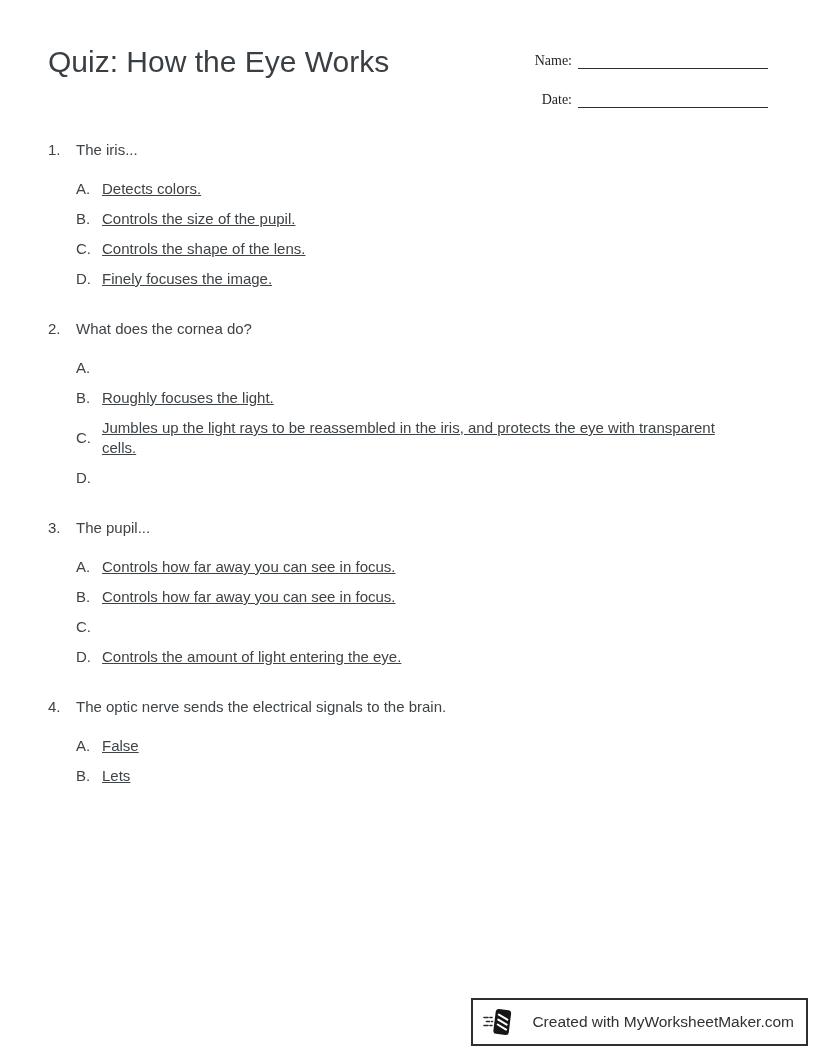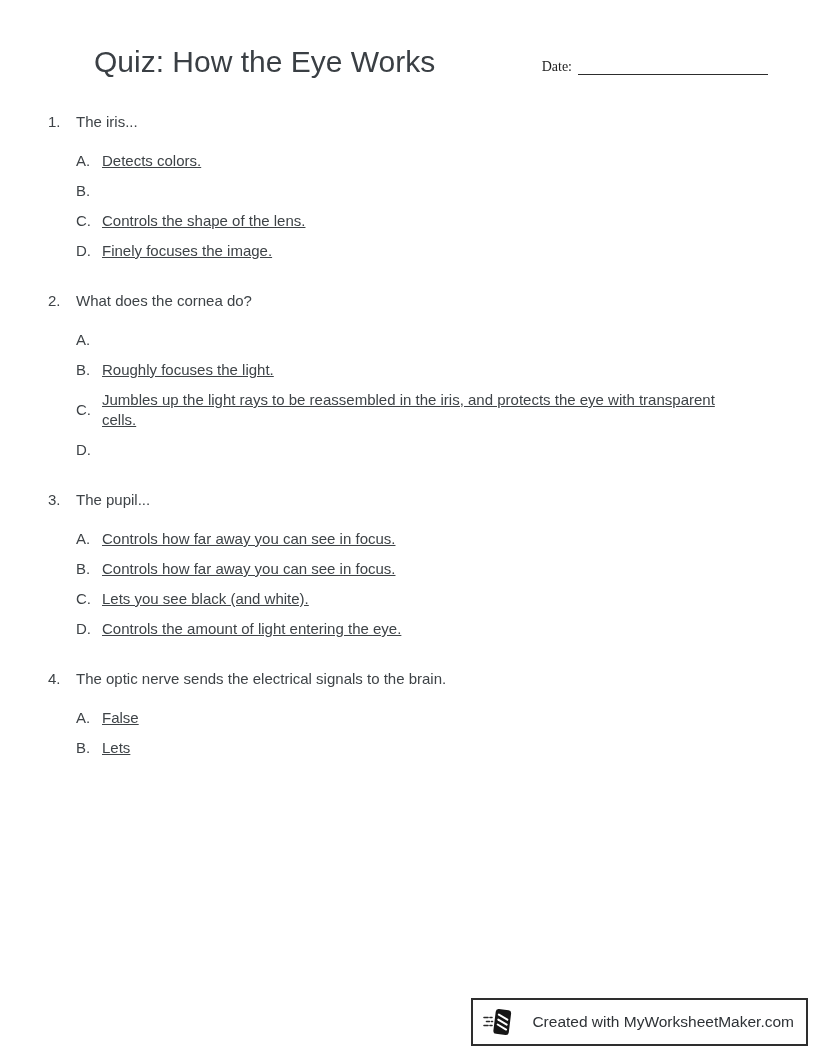--- a/index.html
+++ b/index.html
@@ -10,21 +10,21 @@
     height: 1056px;
     margin: 0 auto;
     background: #ffffff;
     font-family: "Liberation Sans", sans-serif;
     color: #3e4347;
     padding: 44px 48px;
     overflow: hidden;
   }
 
   
-  .header { display: flex; justify-content: space-between; align-items: center; margin-left: 46px; }
+  .header { display: flex; justify-content: space-between; align-items: flex-start; }
   .title {
     margin: 0;
     font-size: 30px;
     font-weight: 400;
     line-height: 1.2;
     color: #3a3f44;
   }
   .fields { margin-top: 5px; display: flex; flex-direction: column; gap: 19px; }
   .field-row { display: flex; align-items: flex-end; height: 20px; }
   .field-label {
@@ -87,20 +87,24 @@
 </style>
 </head>
 <body>
 
 <div class="page">
 
   <div class="header">
     <h1 class="title">Quiz: How the Eye Works</h1>
     <div class="fields">
       <div class="field-row">
+        <span class="field-label">Name:</span>
+        <span class="field-line"></span>
+      </div>
+      <div class="field-row">
         <span class="field-label">Date:</span>
         <span class="field-line"></span>
       </div>
     </div>
   </div>
 
 
   <div class="main">
 
     <section class="question">
@@ -108,20 +112,21 @@
         <span class="q-num">1.</span>
         <span class="q-text">The iris...</span>
       </div>
       <div class="options">
         <div class="option">
           <span class="opt-letter">A.</span>
           <span class="opt-text">Detects colors.</span>
         </div>
         <div class="option">
           <span class="opt-letter">B.</span>
+          <span class="opt-text">Controls the size of the pupil.</span>
         </div>
         <div class="option">
           <span class="opt-letter">C.</span>
           <span class="opt-text">Controls the shape of the lens.</span>
         </div>
         <div class="option">
           <span class="opt-letter">D.</span>
           <span class="opt-text">Finely focuses the image.</span>
         </div>
       </div>
@@ -159,21 +164,20 @@
         <div class="option">
           <span class="opt-letter">A.</span>
           <span class="opt-text">Controls how far away you can see in focus.</span>
         </div>
         <div class="option">
           <span class="opt-letter">B.</span>
           <span class="opt-text">Controls how far away you can see in focus.</span>
         </div>
         <div class="option">
           <span class="opt-letter">C.</span>
-          <span class="opt-text">Lets you see black (and white).</span>
         </div>
         <div class="option">
           <span class="opt-letter">D.</span>
           <span class="opt-text">Controls the amount of light entering the eye.</span>
         </div>
       </div>
     </section>
 
     <section class="question">
       <div class="q-row">

